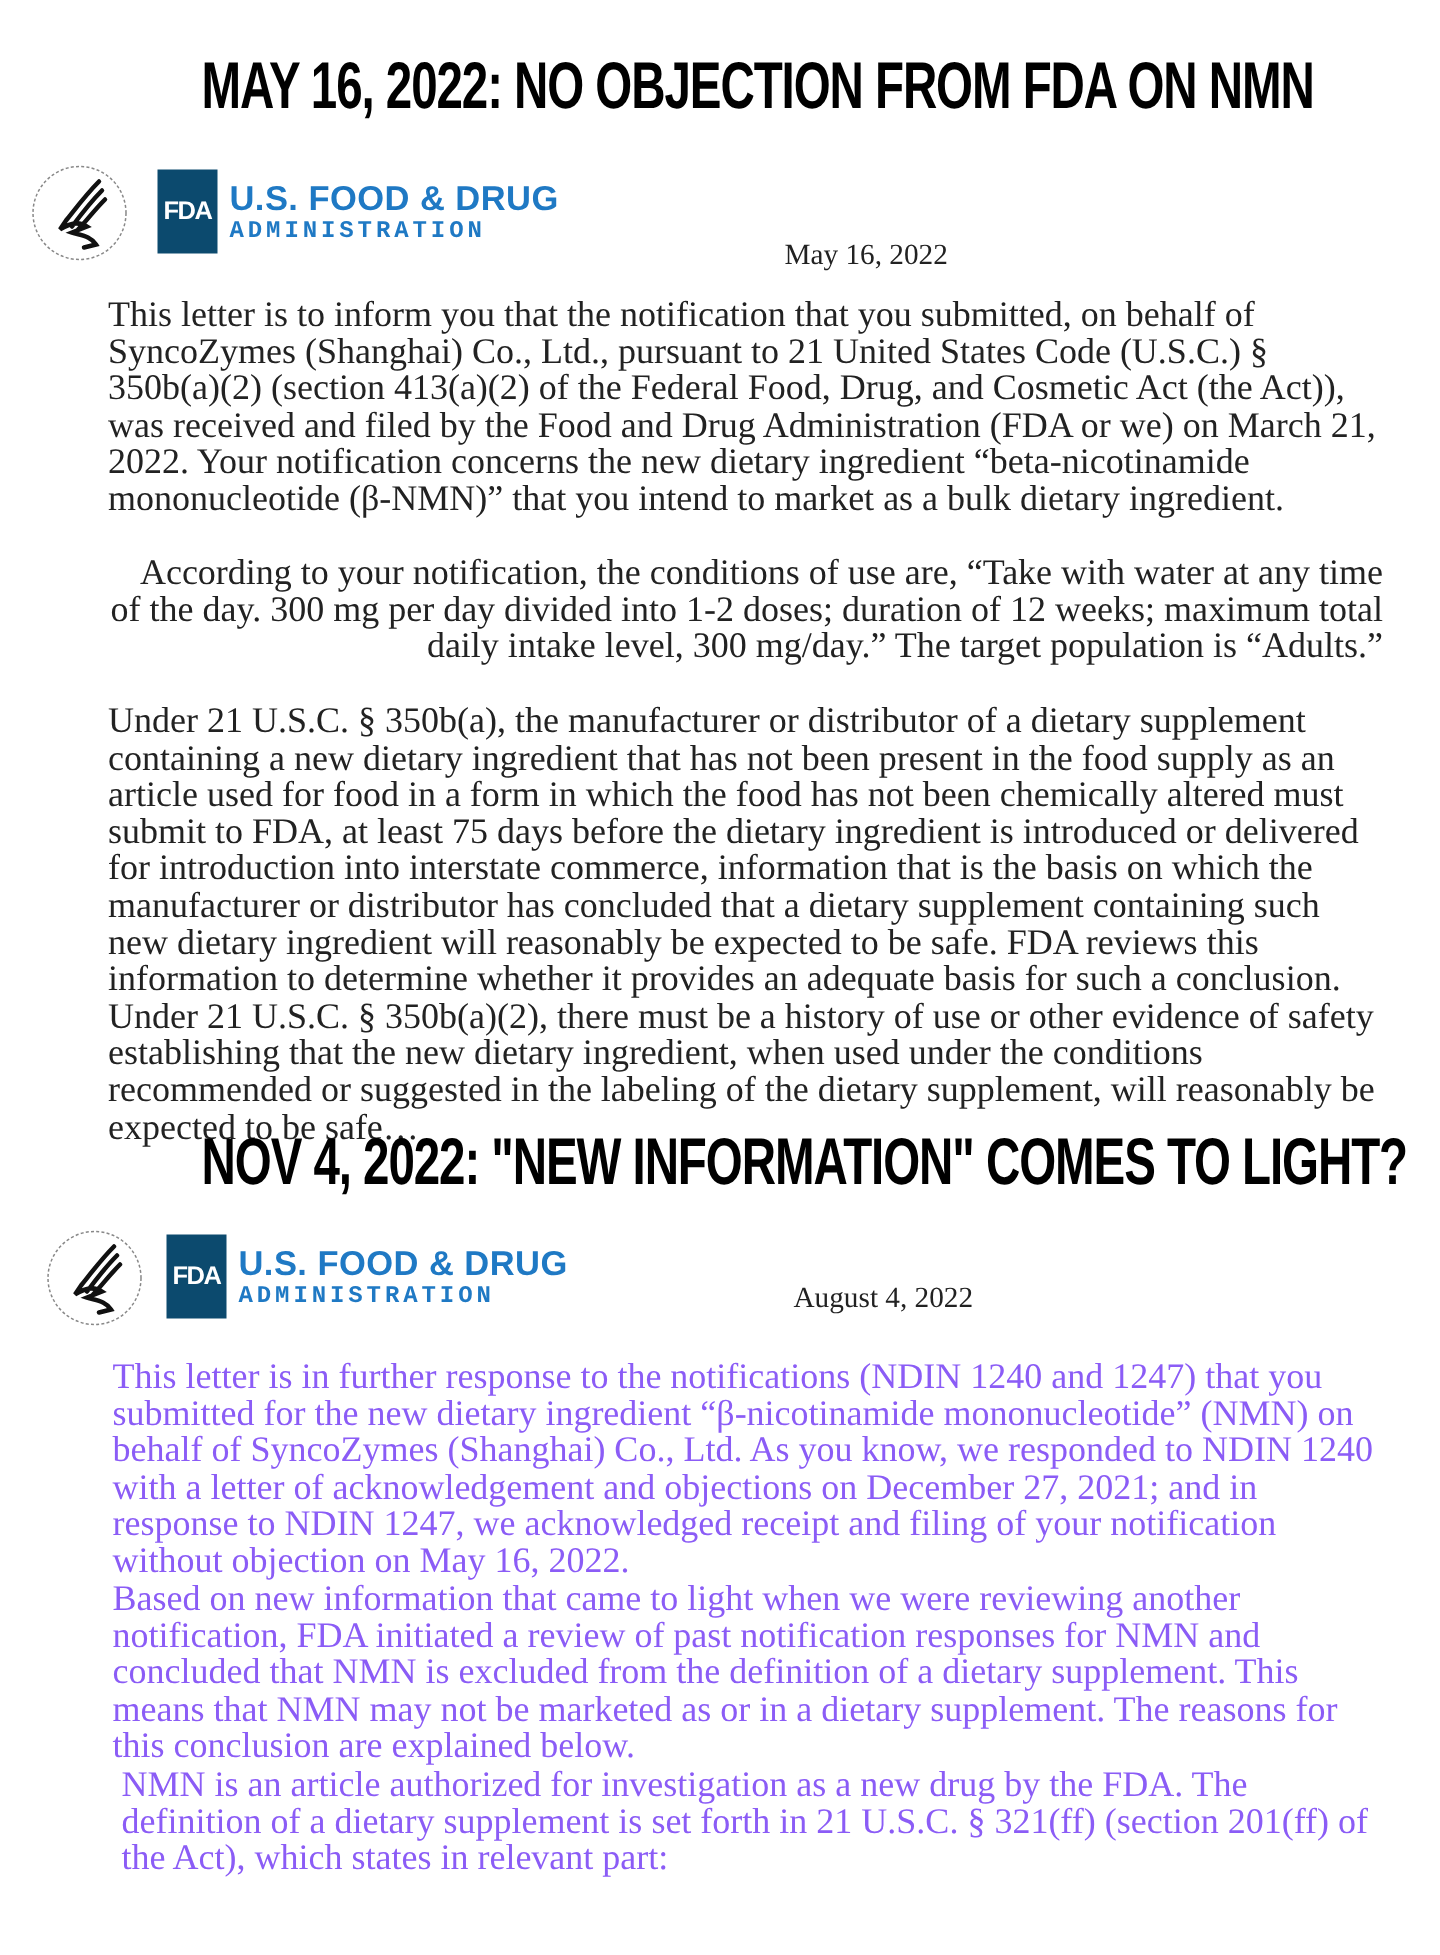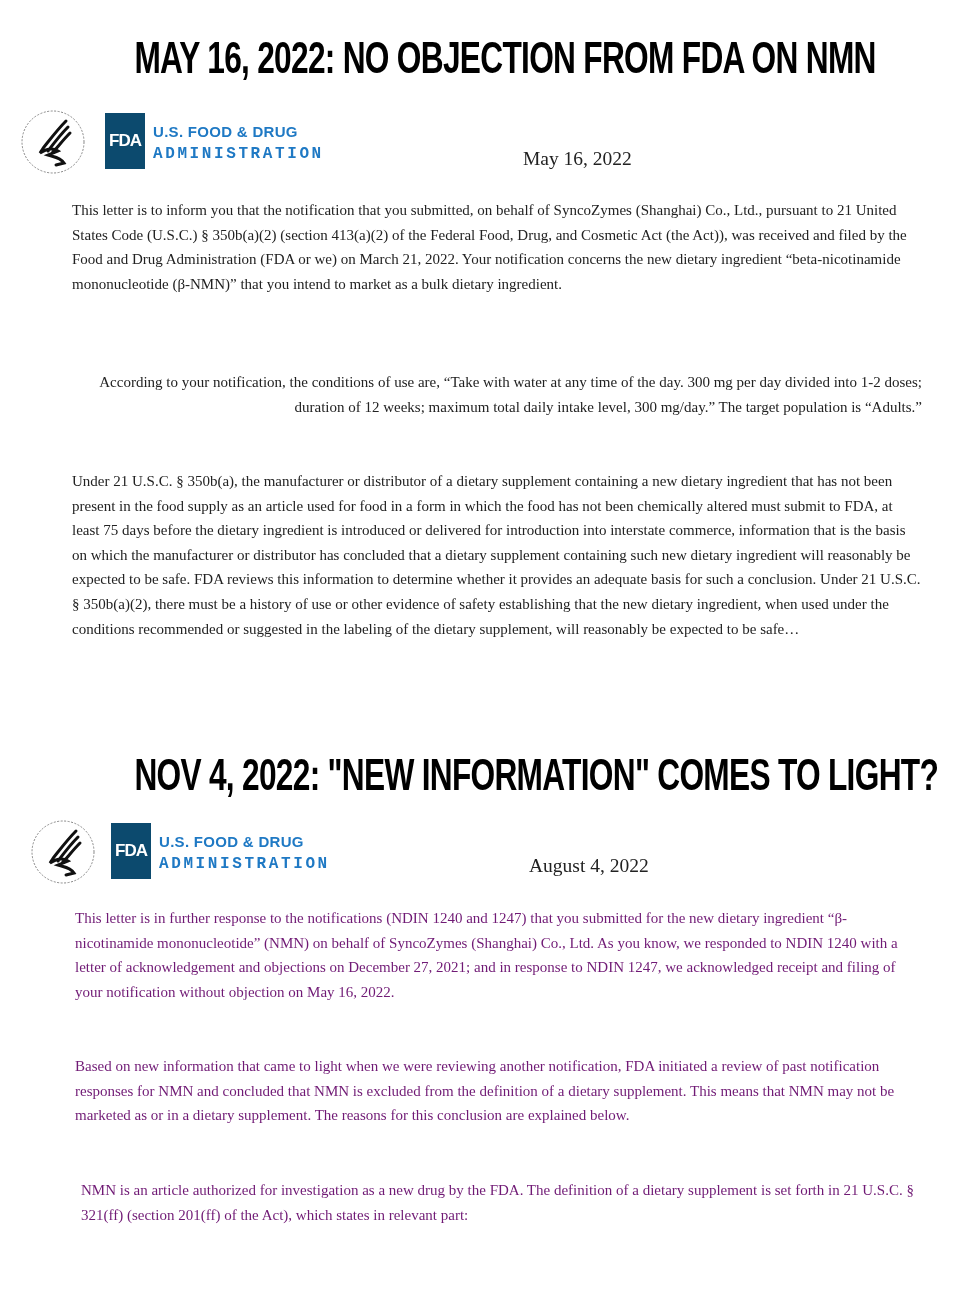--- a/index.html
+++ b/index.html
@@ -13,47 +13,47 @@
     }
     .seal { position: absolute; width: 70px; height: 70px; }
     .fda-logo { position: absolute; display: flex; align-items: center; }
     .fda-box {
       width: 40px; height: 56px; background: #0c4a6e; color: #fff;
       font-family: "Liberation Sans", sans-serif; font-weight: bold;
       font-size: 17px; display: flex; align-items: center; justify-content: center;
       letter-spacing: -1px;
     }
     .fda-text { margin-left: 8px; color: #1f79c4; font-family: "Liberation Sans", sans-serif; }
-    .fda-main { font-size: 15px; font-weight: bold; line-height: 26px; letter-spacing: 0.3px; }
+    .fda-main { font-size: 23px; font-weight: bold; line-height: 26px; letter-spacing: 0.3px; }
     .fda-sub { font-size: 16px; font-weight: bold; letter-spacing: 2.6px; line-height: 18px; font-family: Liberation Mono, monospace; }
     .date { position: absolute; font-family: "Liberation Serif", serif; font-size: 19.5px; color: #222; }
     .para {
       position: absolute; width: 850px;
-      font-family: "Liberation Serif", serif; font-size: 15px; line-height: 24.6px;
+      font-family: "Liberation Serif", serif; font-size: 24px; line-height: 24.6px;
       color: #222; margin: 0;
     }
-    .para2 { color: #701a75; }
+    .para2 { color: #8b5cf6; }
   </style>
 </head>
 <body>
 
 <div class="headline" style="top:33px;">MAY 16, 2022: NO OBJECTION FROM FDA ON NMN</div>
 
 <svg class="seal" style="left:18px; top:107px;" viewBox="0 0 70 70">
   <circle cx="35" cy="35" r="31" fill="none" stroke="#888" stroke-width="1" stroke-dasharray="2 1.5"></circle>
   <path d="M48 14 C40 22 34 30 26 40 L22 46 C28 42 34 40 40 44 L30 48 C36 50 42 50 46 56 L38 58 M50 20 C42 28 36 36 30 44 M52 26 C44 34 40 40 34 46" fill="none" stroke="#111" stroke-width="3" stroke-linecap="round"></path>
 </svg>
 <div class="fda-logo" style="left:105px; top:113px;">
   <div class="fda-box">FDA</div>
   <div class="fda-text">
     <div class="fda-main">U.S. FOOD &amp; DRUG</div>
     <div class="fda-sub">ADMINISTRATION</div>
   </div>
 </div>
-<div class="date" style="left:523px; top:148px;text-align:right;">May 16, 2022</div>
+<div class="date" style="left:523px; top:160px;text-align:right;">May 16, 2022</div>
 
 <p class="para" style="left:72px; top:198px;">This letter is to inform you that the notification that you submitted, on behalf of SyncoZymes (Shanghai) Co., Ltd., pursuant to 21 United States Code (U.S.C.) § 350b(a)(2) (section 413(a)(2) of the Federal Food, Drug, and Cosmetic Act (the Act)), was received and filed by the Food and Drug Administration (FDA or we) on March 21, 2022.  Your notification concerns the new dietary ingredient “beta-nicotinamide mononucleotide (β-NMN)” that you intend to market as a bulk dietary ingredient.</p>
 <p class="para" style="left:72px; top:370px;text-align:right;">According to your notification, the conditions of use are, “Take with water at any time of the day.  300 mg per day divided into 1-2 doses; duration of 12 weeks; maximum total daily intake level, 300 mg/day.”  The target population is “Adults.”</p>
 <p class="para" style="left:72px; top:469px;">Under 21 U.S.C. § 350b(a), the manufacturer or distributor of a dietary supplement containing a new dietary ingredient that has not been present in the food supply as an article used for food in a form in which the food has not been chemically altered must submit to FDA, at least 75 days before the dietary ingredient is introduced or delivered for introduction into interstate commerce, information that is the basis on which the manufacturer or distributor has concluded that a dietary supplement containing such new dietary ingredient will reasonably be expected to be safe.  FDA reviews this information to determine whether it provides an adequate basis for such a conclusion.  Under 21 U.S.C. § 350b(a)(2), there must be a history of use or other evidence of safety establishing that the new dietary ingredient, when used under the conditions recommended or suggested in the labeling of the dietary supplement, will reasonably be expected to be safe…</p>
 
 <div class="headline" style="top:750px;">NOV 4, 2022: "NEW INFORMATION" COMES TO LIGHT?</div>
 
 <svg class="seal" style="left:28px; top:817px;" viewBox="0 0 70 70">
   <circle cx="35" cy="35" r="31" fill="none" stroke="#888" stroke-width="1" stroke-dasharray="2 1.5"></circle>
   <path d="M48 14 C40 22 34 30 26 40 L22 46 C28 42 34 40 40 44 L30 48 C36 50 42 50 46 56 L38 58 M50 20 C42 28 36 36 30 44 M52 26 C44 34 40 40 34 46" fill="none" stroke="#111" stroke-width="3" stroke-linecap="round"></path>

